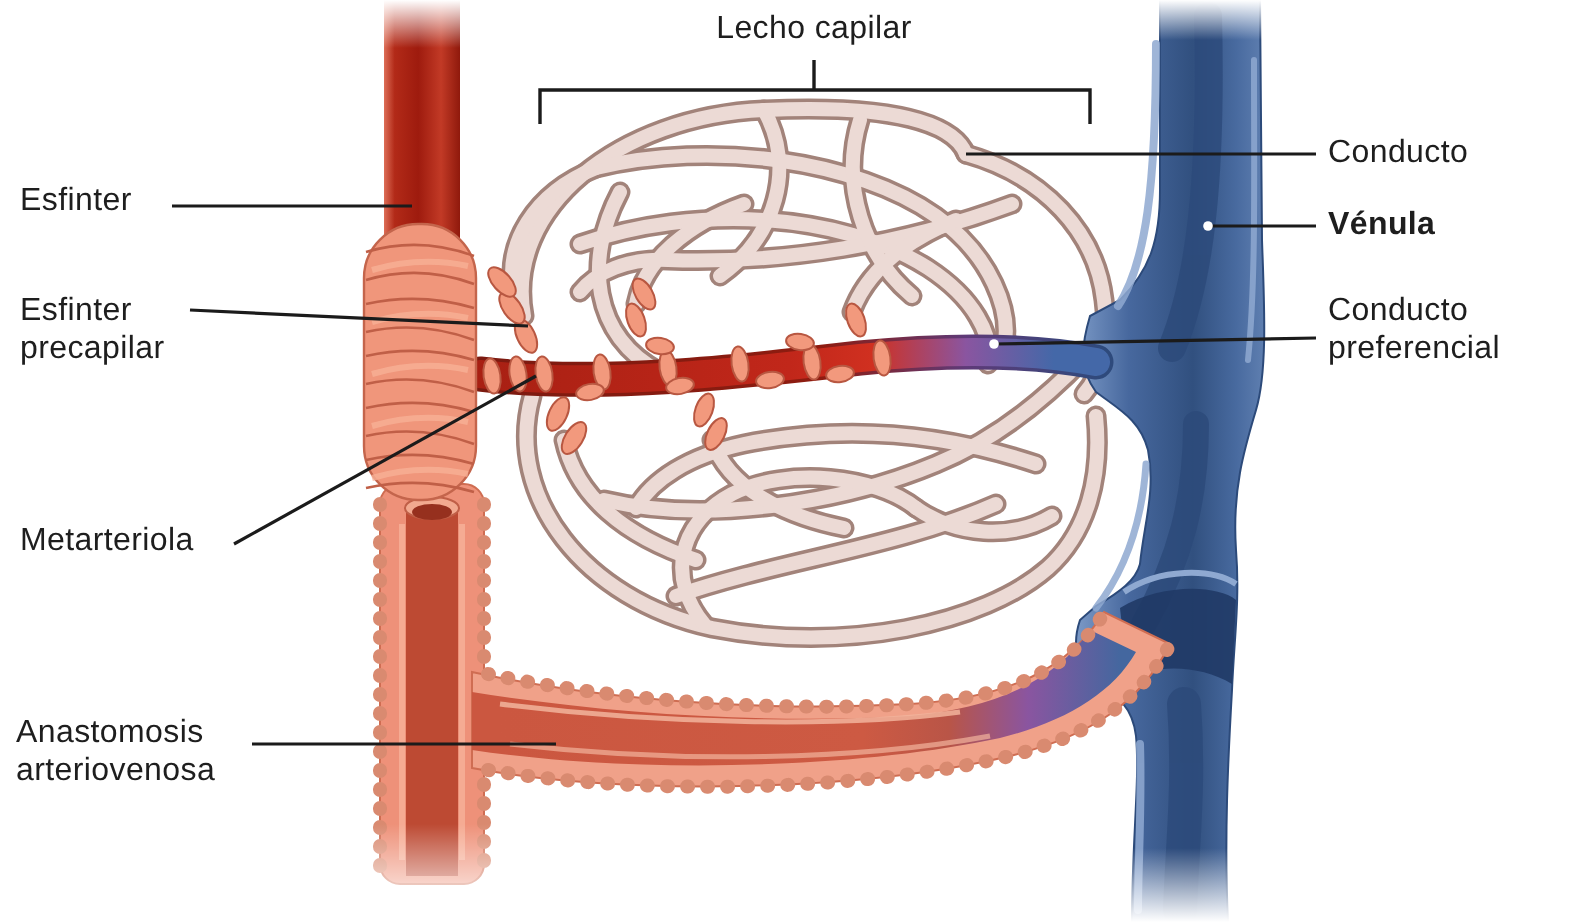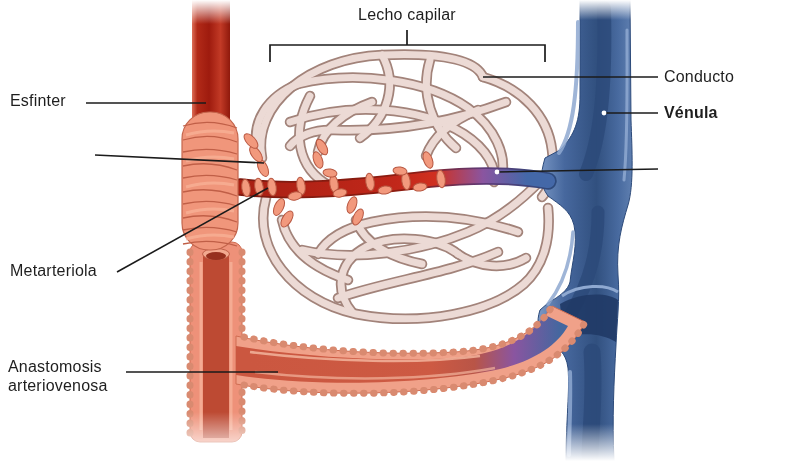--- a/index.html
+++ b/index.html
@@ -254,23 +254,25 @@
   <g fill="#ffffff">
     <circle cx="604" cy="113" r="2.4"></circle>
     <circle cx="497" cy="172" r="2.4"></circle>
   </g>
 </svg>
 
 <div class="lbl center" style="left:337px;top:5px;width:140px;">Lecho capilar</div>
 
 <div class="lbl" style="left:10px;top:91px;">Esfinter</div>
 
+<div class="lbl" style="left:10px;top:146px;width:100px;">Esfinter precapilar</div>
 
 <div class="lbl" style="left:10px;top:261px;">Metarteriola</div>
 
 <div class="lbl" style="left:8px;top:357px;width:125px;">Anastomosis arteriovenosa</div>
 
 <div class="lbl" style="left:664px;top:67px;">Conducto</div>
 
 <div class="lbl" style="left:664px;top:103px;font-weight:bold;">Vénula</div>
 
+<div class="lbl" style="left:664px;top:146px;width:110px;">Conducto preferencial</div>
 
 </div>
 
 </body></html>

